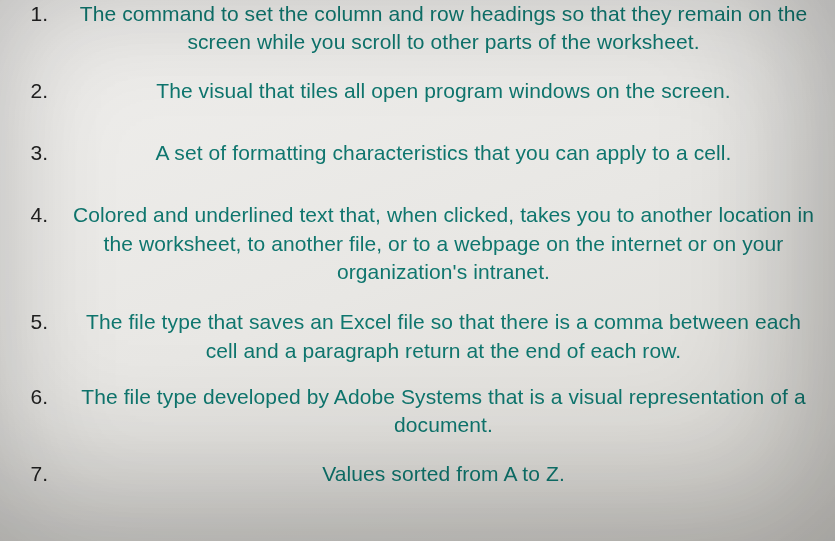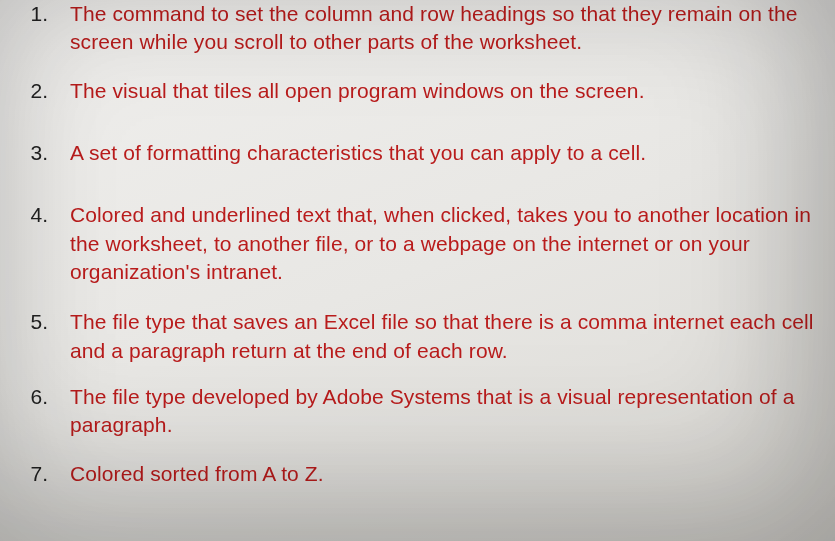--- a/index.html
+++ b/index.html
@@ -39,22 +39,23 @@
       padding-right: 22px;
       font-size: 21px;
       font-weight: 400;
       color: #222;
       line-height: 1.35;
     }
     .txt {
       flex: 1;
       font-size: 21px;
       line-height: 1.35;
-      color: #b91c1c;
+      color: #0f766e;
       letter-spacing: 0.1px;
+      text-align: center;
     }
     .vignette {
       position: absolute;
       inset: 0;
       pointer-events: none;
       box-shadow: inset 0 0 120px 10px rgba(0,0,0,0.12), inset -40px -60px 140px rgba(0,0,0,0.18);
     }
   </style>
 </head>
 <body>
@@ -71,25 +72,25 @@
   <div class="item">
     <div class="num">3.</div>
     <div class="txt">A set of formatting characteristics that you can apply to a cell.</div>
   </div>
   <div class="item">
     <div class="num">4.</div>
     <div class="txt">Colored and underlined text that, when clicked, takes you to another location in the worksheet, to another file, or to a webpage on the internet or on your organization's intranet.</div>
   </div>
   <div class="item">
     <div class="num">5.</div>
-    <div class="txt">The file type that saves an Excel file so that there is a comma internet each cell and a paragraph return at the end of each row.</div>
+    <div class="txt">The file type that saves an Excel file so that there is a comma between each cell and a paragraph return at the end of each row.</div>
   </div>
   <div class="item">
     <div class="num">6.</div>
-    <div class="txt">The file type developed by Adobe Systems that is a visual representation of a paragraph.</div>
+    <div class="txt">The file type developed by Adobe Systems that is a visual representation of a document.</div>
   </div>
   <div class="item">
     <div class="num">7.</div>
-    <div class="txt">Colored sorted from A to Z.</div>
+    <div class="txt">Values sorted from A to Z.</div>
   </div>
 </div>
 
 <div class="vignette"></div>
 
 </body></html>

